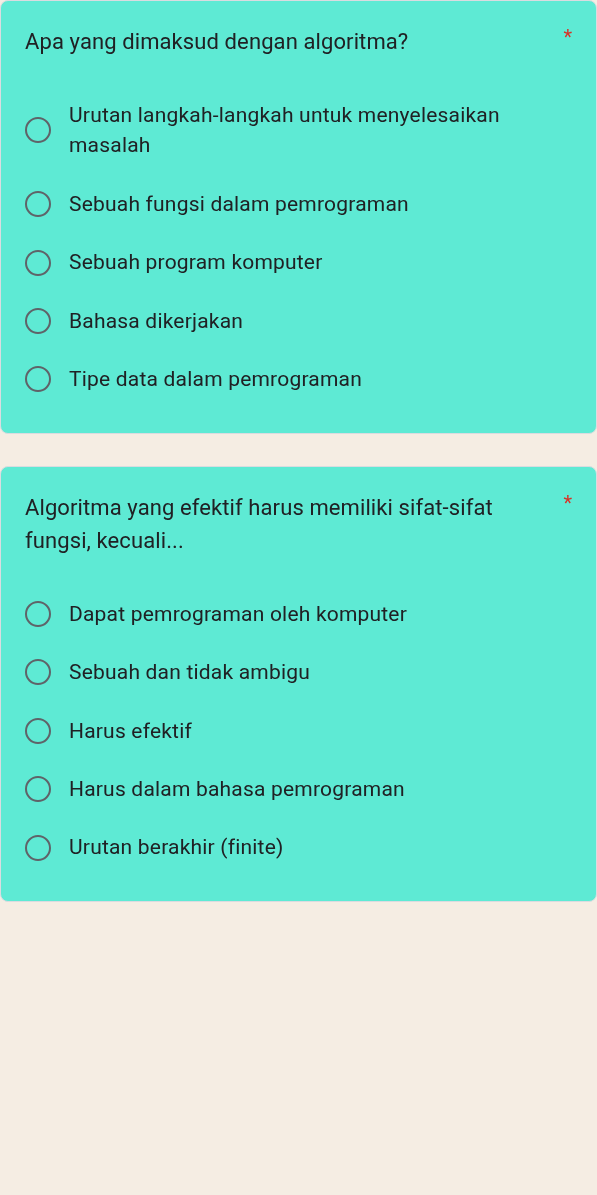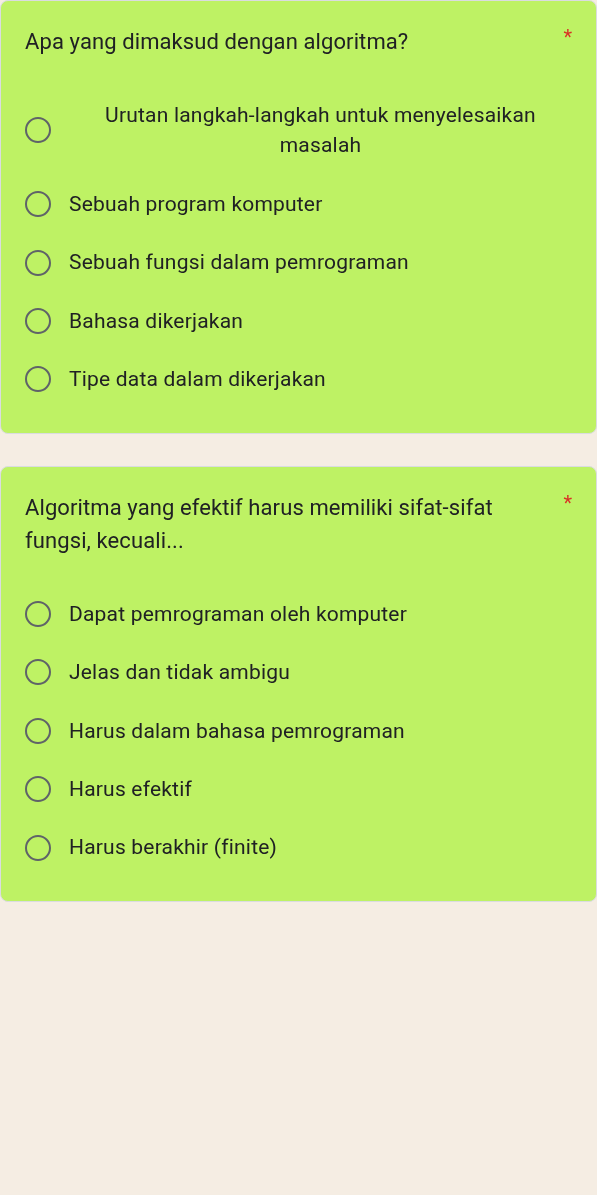--- a/index.html
+++ b/index.html
@@ -8,21 +8,21 @@
       box-sizing: border-box;
     }
     body {
       font-family: 'Roboto', 'Helvetica Neue', Arial, sans-serif;
       background: #f5ede3;
       width: 597px;
       margin: 0;
       color: #202124;
     }
     .question-card {
-      background: #bef264;
+      background: #5eead4;
       border-radius: 8px;
       padding: 24px 24px 24px 24px;
       margin-bottom: 16px;
       border: 1px solid #dadce0;
     }
     .question-header {
       display: flex;
       align-items: flex-start;
       margin-bottom: 28px;
     }
@@ -42,21 +42,20 @@
     .options {
       display: flex;
       flex-direction: column;
       gap: 0;
     }
     .option-row {
       display: flex;
       align-items: center;
       padding: 14px 0;
       cursor: pointer;
-      text-align: center;
     }
     .radio-circle {
       width: 26px;
       height: 26px;
       border: 2.5px solid #5f6368;
       border-radius: 50%;
       flex-shrink: 0;
       margin-right: 18px;
     }
     .option-label {
@@ -78,59 +77,59 @@
     <div class="question-text">Apa yang dimaksud dengan algoritma?</div>
     <div class="required-asterisk">*</div>
   </div>
   <div class="options">
     <div class="option-row">
       <div class="radio-circle"></div>
       <div class="option-label">Urutan langkah-langkah untuk menyelesaikan masalah</div>
     </div>
     <div class="option-row">
       <div class="radio-circle"></div>
-      <div class="option-label">Sebuah program komputer</div>
+      <div class="option-label">Sebuah fungsi dalam pemrograman</div>
     </div>
     <div class="option-row">
       <div class="radio-circle"></div>
-      <div class="option-label">Sebuah fungsi dalam pemrograman</div>
+      <div class="option-label">Sebuah program komputer</div>
     </div>
     <div class="option-row">
       <div class="radio-circle"></div>
       <div class="option-label">Bahasa dikerjakan</div>
     </div>
     <div class="option-row">
       <div class="radio-circle"></div>
-      <div class="option-label">Tipe data dalam dikerjakan</div>
+      <div class="option-label">Tipe data dalam pemrograman</div>
     </div>
   </div>
 </div>
 
 <div class="card-gap"></div>
 
 <div class="question-card">
   <div class="question-header">
     <div class="question-text">Algoritma yang efektif harus memiliki sifat-sifat fungsi, kecuali...</div>
     <div class="required-asterisk">*</div>
   </div>
   <div class="options">
     <div class="option-row">
       <div class="radio-circle"></div>
       <div class="option-label">Dapat pemrograman oleh komputer</div>
     </div>
     <div class="option-row">
       <div class="radio-circle"></div>
-      <div class="option-label">Jelas dan tidak ambigu</div>
+      <div class="option-label">Sebuah dan tidak ambigu</div>
+    </div>
+    <div class="option-row">
+      <div class="radio-circle"></div>
+      <div class="option-label">Harus efektif</div>
     </div>
     <div class="option-row">
       <div class="radio-circle"></div>
       <div class="option-label">Harus dalam bahasa pemrograman</div>
     </div>
     <div class="option-row">
       <div class="radio-circle"></div>
-      <div class="option-label">Harus efektif</div>
-    </div>
-    <div class="option-row">
-      <div class="radio-circle"></div>
-      <div class="option-label">Harus berakhir (finite)</div>
+      <div class="option-label">Urutan berakhir (finite)</div>
     </div>
   </div>
 </div>
 
 </body></html>

